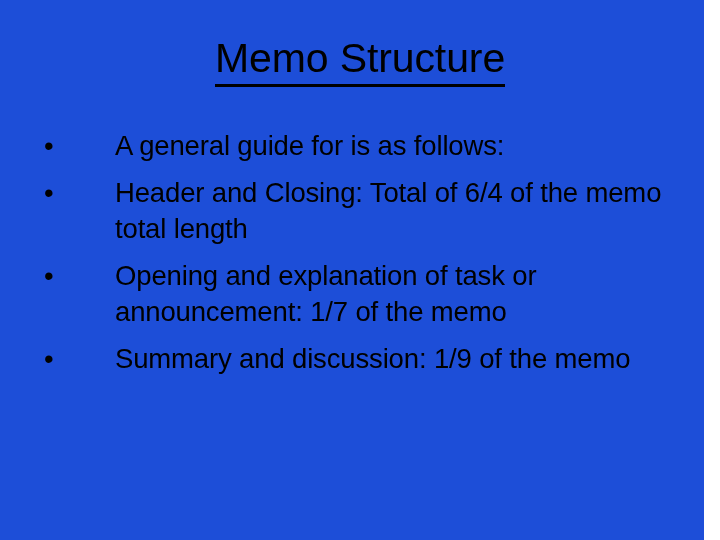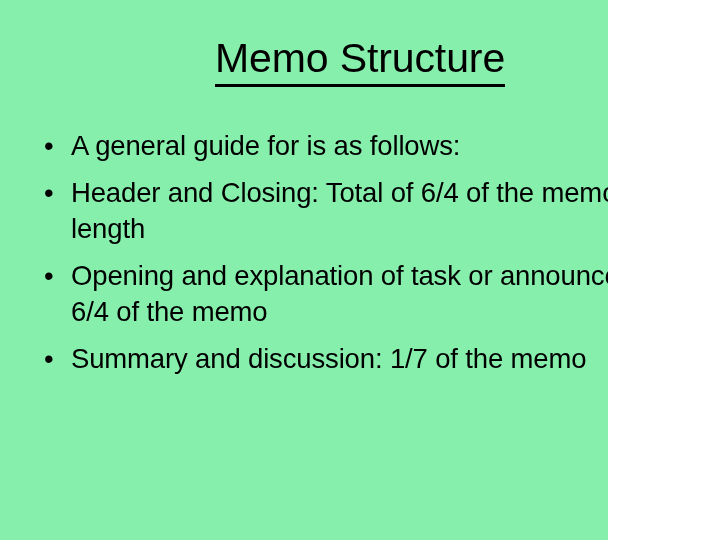--- a/index.html
+++ b/index.html
@@ -8,23 +8,23 @@
     background: #ffffff;
   }
   body {
     font-family: "Liberation Sans", "DejaVu Sans", sans-serif;
     color: #000000;
     -webkit-font-smoothing: antialiased;
   }
 
   .slide {
     position: relative;
-    width: 608px;
+    width: 704px;
     height: 540px;
-    background: #86efac;
+    background: #1d4ed8;
     overflow: hidden;
     box-sizing: border-box;
   }
 
   
   .title-block {
     position: absolute;
     left: 0;
     top: 34px;
     width: 720px;
@@ -67,20 +67,21 @@
     position: absolute;
     left: 4px;
     top: 0;
     width: 20px;
     font-size: 27.5px;
     line-height: 36px;
     color: #000000;
   }
   .bullet-text {
     display: block;
+    margin-left: 44px;
   }
 </style>
 </head>
 <body>
 
 <div class="slide">
 
   <div class="title-block">
     <span class="slide-title">Memo Structure</span>
   </div>
@@ -92,23 +93,23 @@
       <span class="bullet-text">A general guide for is as follows:</span>
     </div>
 
     <div class="bullet-item">
       <span class="bullet-marker">•</span>
       <span class="bullet-text">Header and Closing: Total of 6/4 of the memo total length</span>
     </div>
 
     <div class="bullet-item">
       <span class="bullet-marker">•</span>
-      <span class="bullet-text">Opening and explanation of task or announcement: 6/4 of the memo</span>
+      <span class="bullet-text">Opening and explanation of task or announcement: 1/7 of the memo</span>
     </div>
 
     <div class="bullet-item">
       <span class="bullet-marker">•</span>
-      <span class="bullet-text">Summary and discussion: 1/7 of the memo</span>
+      <span class="bullet-text">Summary and discussion: 1/9 of the memo</span>
     </div>
 
   </div>
 
 </div>
 
 </body></html>

